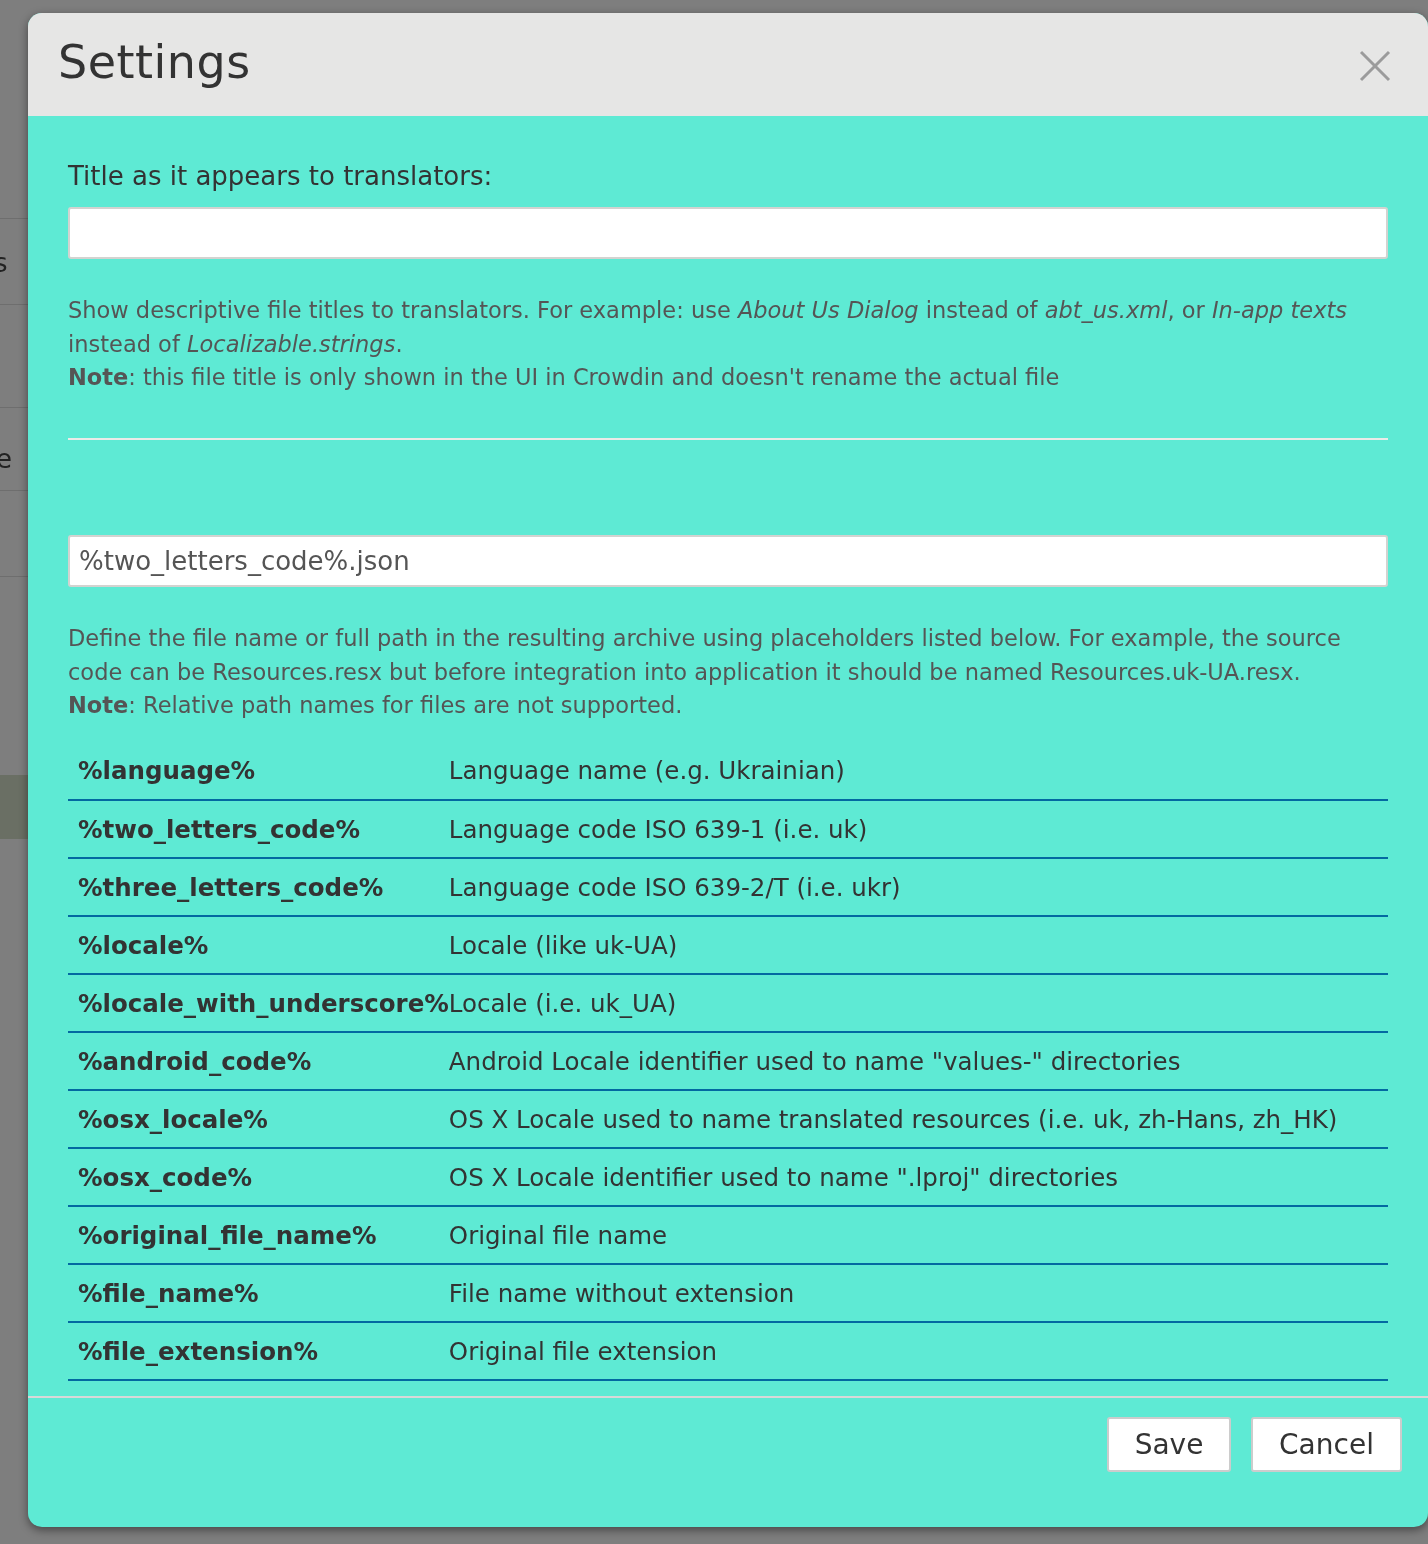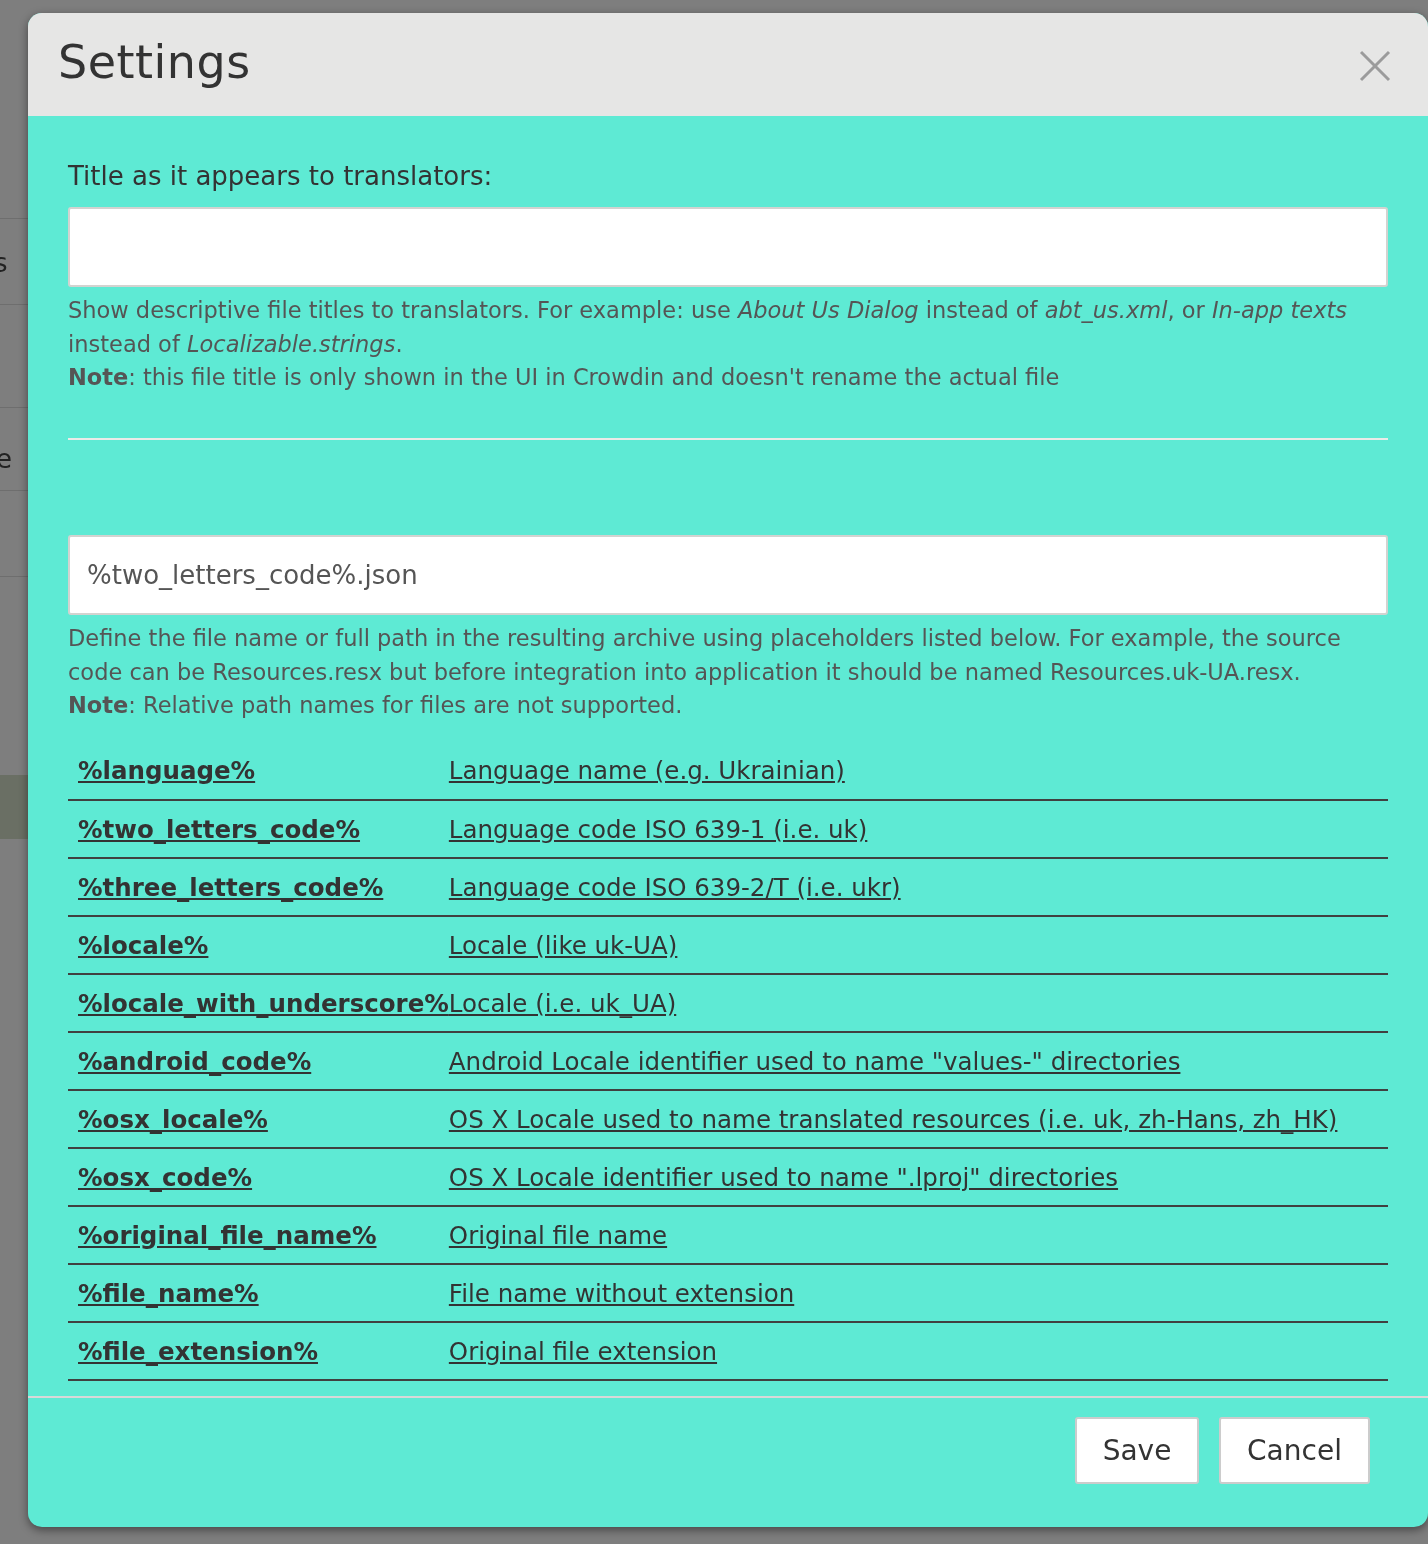--- a/index.html
+++ b/index.html
@@ -38,55 +38,56 @@
   .close-btn {
     position: absolute; right: 36px; top: 36px;
     width: 34px; height: 34px; cursor: pointer;
   }
   .close-btn svg { width: 34px; height: 34px; display: block; }
   .field-label {
     position: absolute; left: 40px;
     font-size: 26px; color: #333;
   }
   .text-input {
-    position: absolute; left: 40px; width: 1320px; height: 80px;
+    position: absolute; left: 40px; width: 1320px; height: 52px;
     border: 2px solid #d3d3d0; border-radius: 3px;
     font-family: "DejaVu Sans", sans-serif; font-size: 26px; color: #555;
-    padding: 0 17px; background: #fff; outline: none;
+    padding: 0 9px; background: #fff; outline: none;
   }
   .help {
     position: absolute; left: 40px; width: 1330px;
     font-size: 22.5px; line-height: 33.5px; color: #555;
   }
   .help i { font-style: italic; }
   .help b { font-weight: bold; }
   .divider {
     position: absolute; left: 40px; width: 1320px; height: 2px; background: #ebebe8;
   }
   .ph-table {
     position: absolute; left: 40px; top: 637px; width: 1320px;
     border-collapse: collapse;
   }
   .ph-table td {
     height: 58px; font-size: 24.5px; color: #333;
-    border-bottom: 2px solid #404040; vertical-align: middle; text-decoration: underline;
+    border-bottom: 2px solid #0369a1; vertical-align: middle;
   }
   .ph-table td.key { font-weight: bold; padding-left: 10px; width: 369px; white-space: nowrap; }
   .ph-table td.desc { padding-left: 0; }
 
   .footer-line {
     position: absolute; left: 0; right: 0; bottom: 129px; height: 2px; background: #d8d8d8;
   }
   .btn {
     position: absolute; top: 1417px;
-    height: 67px;
+    height: 55px;
     border: 2px solid #cccccc; border-radius: 3px;
     background: #fff; color: #333;
     font-family: "DejaVu Sans", sans-serif; font-size: 28px;
     cursor: pointer;
+    margin-left: 32px;
   }
   .btn-save { left: 1075px; width: 124px; }
   .btn-cancel { left: 1219px; width: 151px; }
 </style>
 </head>
 <body>
 
 <div class="backdrop">
   <div class="bg-line" style="top:218px"></div>
   <div class="bg-line" style="top:304px"></div>

